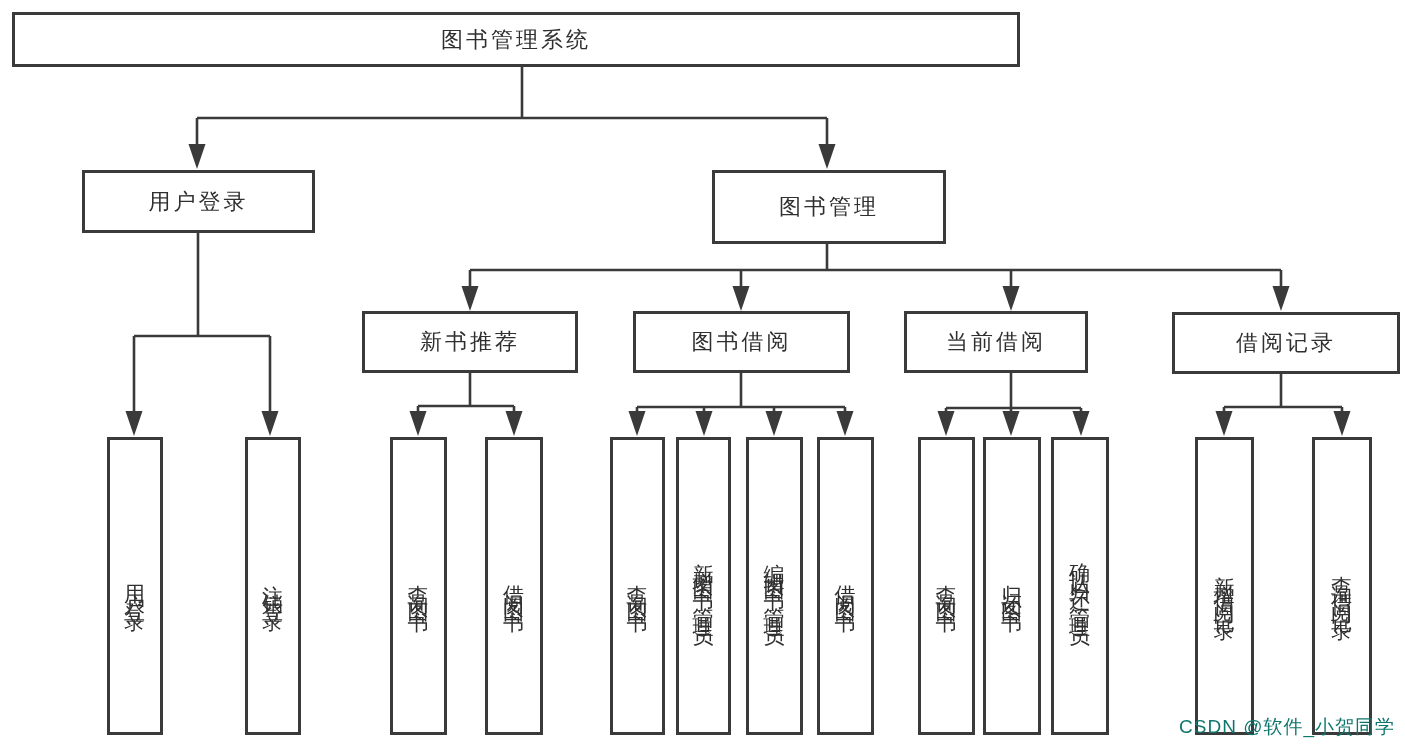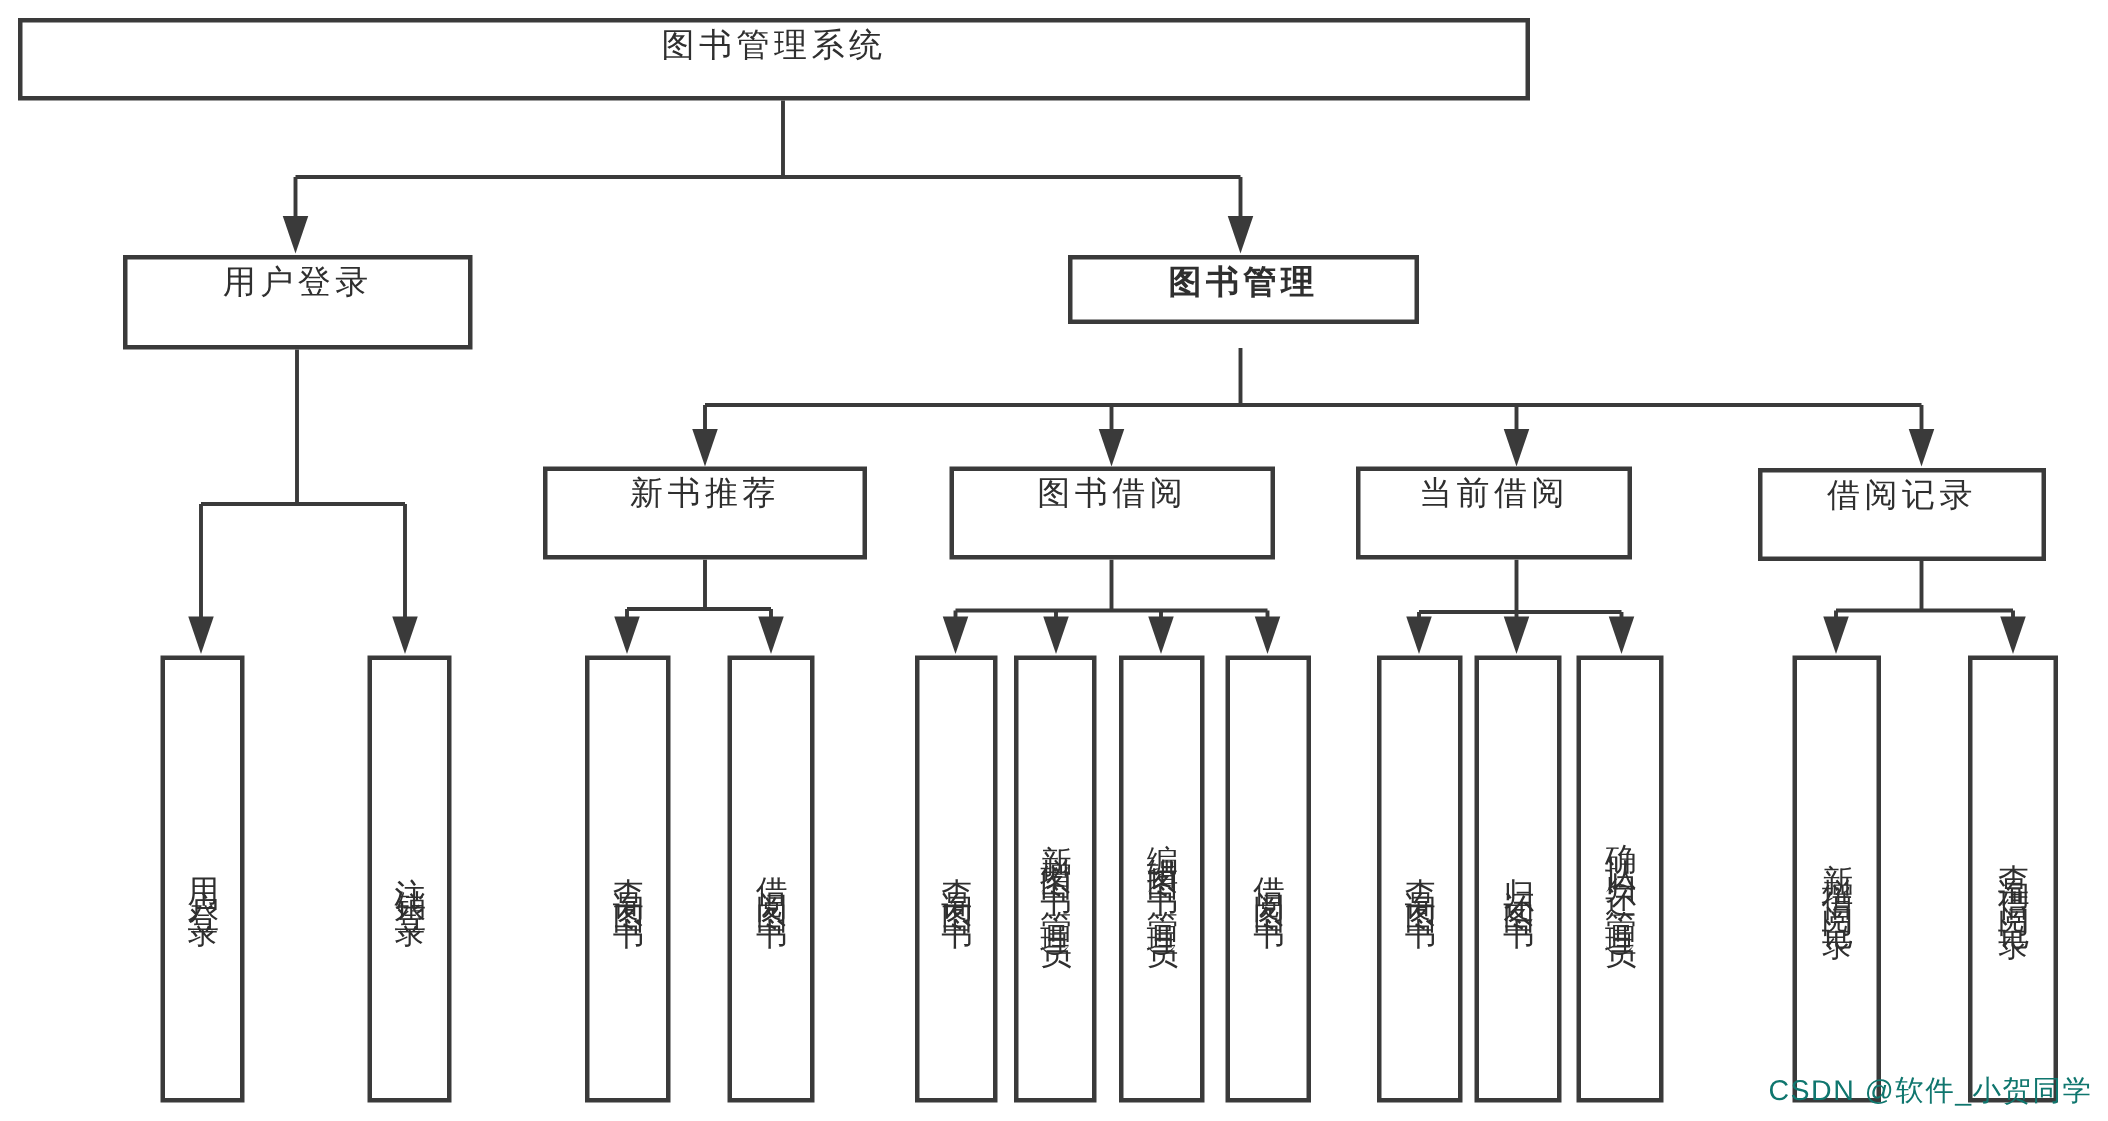--- a/index.html
+++ b/index.html
@@ -9,21 +9,21 @@
     background:#ffffff;
     font-family:"Liberation Sans","DejaVu Sans",sans-serif;
     overflow:hidden;
   }
   .wires{position:absolute;left:0;top:0;}
   .hbox{
     position:absolute;
     box-sizing:border-box;
     border:3px solid #3a3a3a;
     background:#ffffff;
-    display:flex;align-items:flex-start;justify-content:center;
+    display:flex;align-items:center;justify-content:center;
     font-size:22px;color:#2f2f2f;letter-spacing:3px;
     white-space:nowrap;
   }
   .vbox{
     position:absolute;
     box-sizing:border-box;
     border:3px solid #3a3a3a;
     background:#ffffff;
     display:flex;align-items:center;justify-content:center;
     top:437px;height:298px;
@@ -92,34 +92,34 @@
     </g>
   </svg>
 
   <div class="hbox" style="left:12px;top:12px;width:1008px;height:55px;">
     <span>图书管理系统</span>
   </div>
 
   <div class="hbox" style="left:82px;top:170px;width:233px;height:63px;">
     <span>用户登录</span>
   </div>
-  <div class="hbox" style="left:712px;top:170px;width:234px;height:46px;font-weight:bold;">
+  <div class="hbox" style="left:712px;top:170px;width:234px;height:74px;">
     <span>图书管理</span>
   </div>
 
   <div class="hbox" style="left:633px;top:311px;width:217px;height:62px;">
     <span>图书借阅</span>
   </div>
   <div class="hbox" style="left:362px;top:311px;width:216px;height:62px;">
     <span>新书推荐</span>
   </div>
   <div class="hbox" style="left:904px;top:311px;width:184px;height:62px;">
     <span>当前借阅</span>
   </div>
-  <div class="hbox" style="left:1172px;top:312px;width:192px;height:62px;">
+  <div class="hbox" style="left:1172px;top:312px;width:228px;height:62px;">
     <span>借阅记录</span>
   </div>
 
   <div class="vbox" style="left:107px;width:56px;">
     <span>用户登录</span>
   </div>
   <div class="vbox" style="left:245px;width:56px;">
     <span>注销登录</span>
   </div>
 

